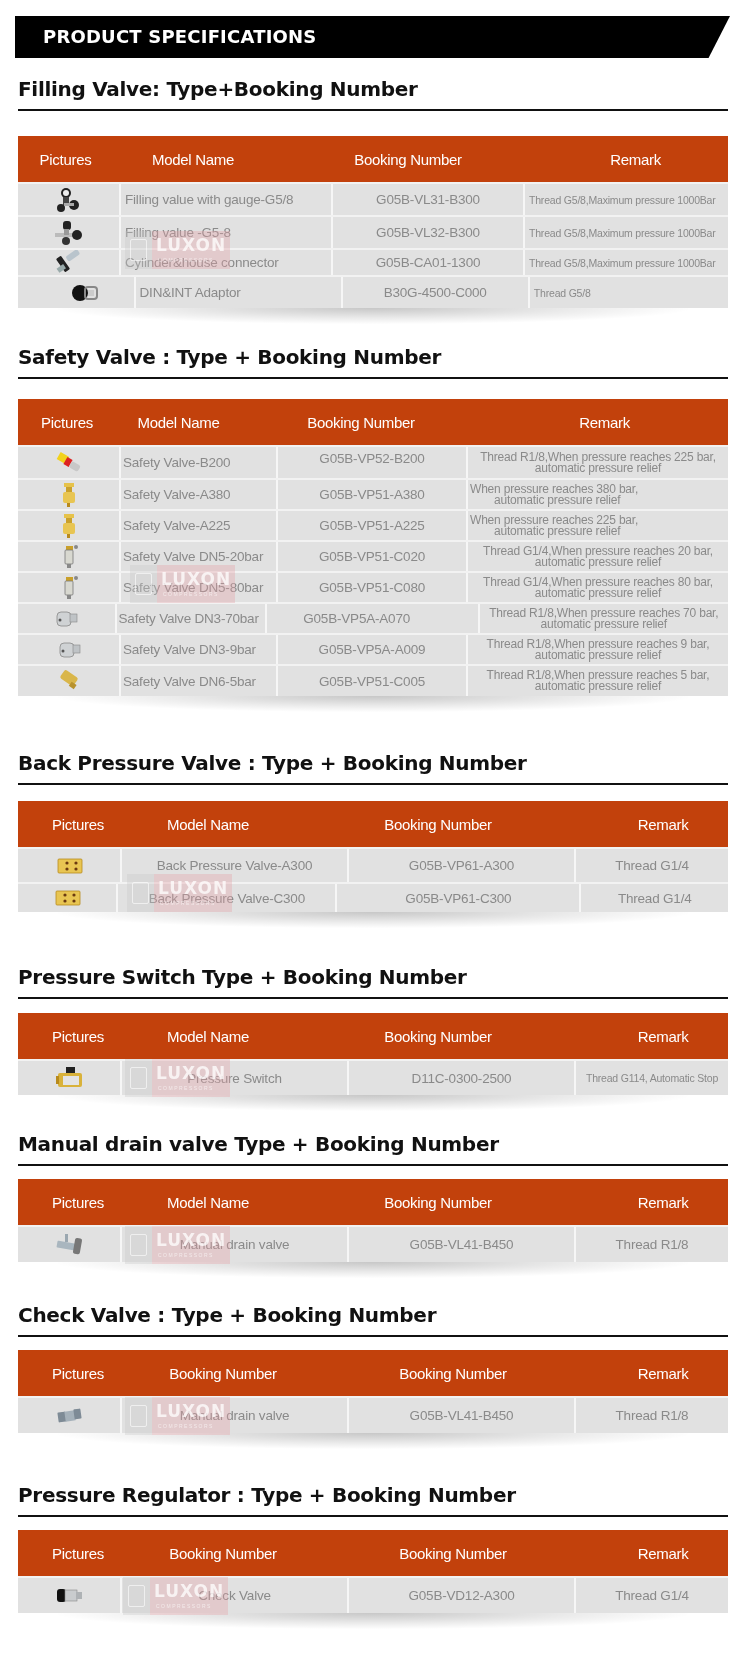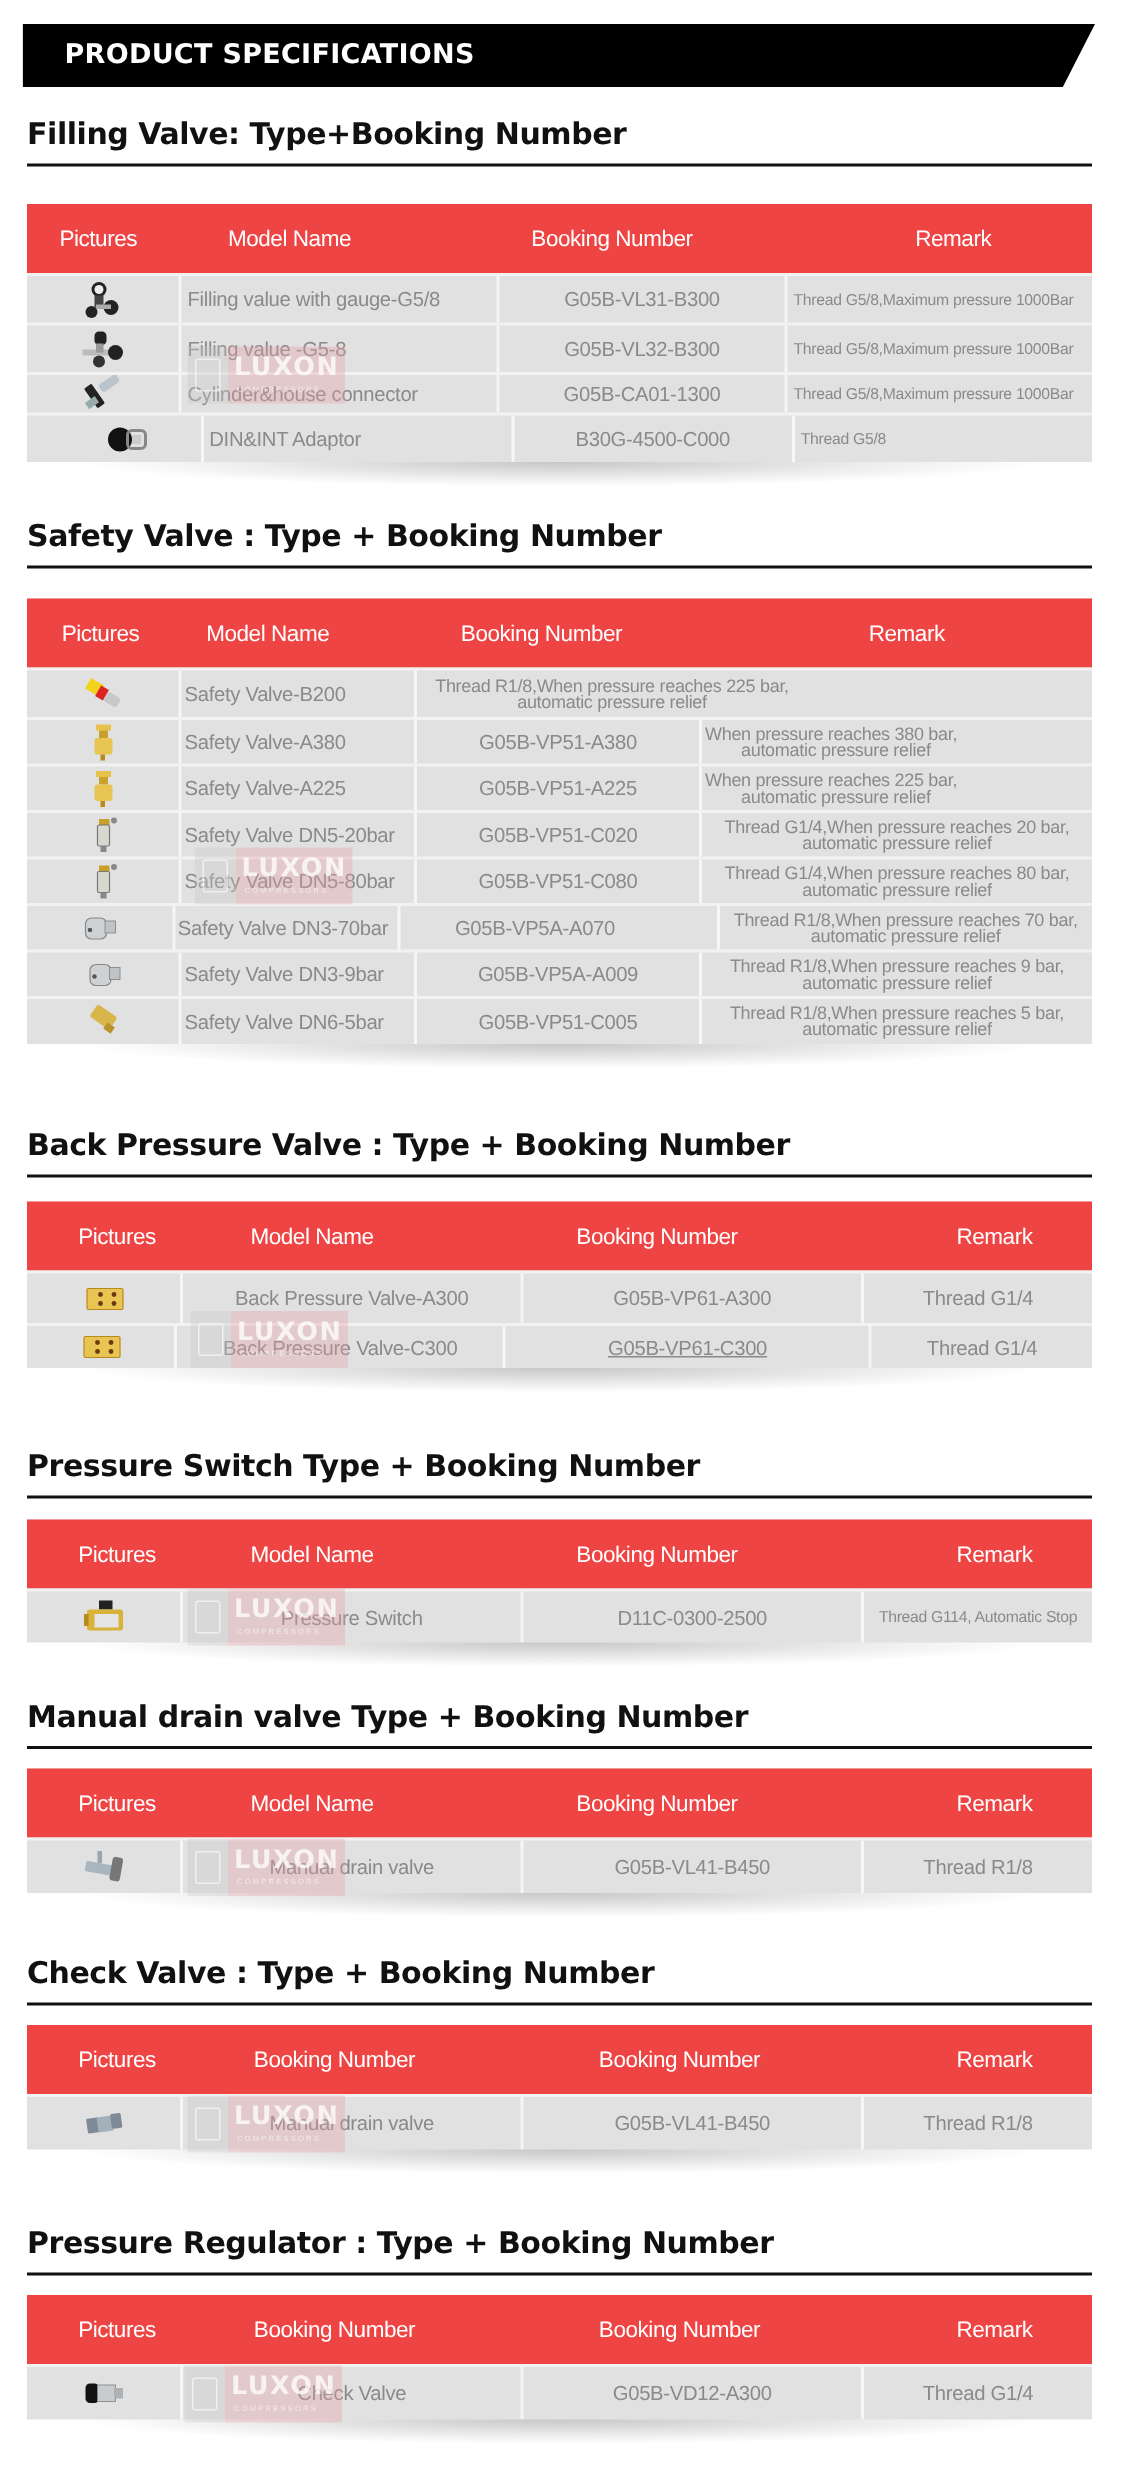--- a/index.html
+++ b/index.html
@@ -26,21 +26,21 @@
 
     .table {
       position: absolute; left: 18px; width: 710px;
       background: #e1e1e1;
     }
     .table::after {
       content: ""; position: absolute; left: 40px; right: 40px; bottom: -16px; height: 16px;
       background: radial-gradient(ellipse at 50% 0%, rgba(0,0,0,0.22) 0%, rgba(0,0,0,0.08) 45%, rgba(0,0,0,0) 72%);
       pointer-events: none;
     }
-    .thead { display: flex; background: #ef4444; height: 46px; align-items: center; }
+    .thead { display: flex; background: #c2410c; height: 46px; align-items: center; }
     .th {
       color: #fff; font-size: 15px; text-align: center; letter-spacing: -0.3px;
       font-family: "Liberation Sans", sans-serif;
     }
     .tr { display: flex; border-top: 2px solid #f2f2f2; }
     .tr:first-of-type { border-top: none; }
     .td {
       color: #8a8a8a; font-size: 13.5px; display: flex; align-items: center;
       border-left: 2px solid #f6f6f6; letter-spacing: -0.2px;
       font-family: "Liberation Sans", sans-serif;
@@ -156,20 +156,21 @@
 
   <div class="tr" style="height:33px;">
     <div class="td" style="width:101px;">
       <svg class="icon" viewBox="0 0 34 26">
           <rect x="6" y="4" width="10" height="8" fill="#f2d21c" transform="rotate(30 11 8)"></rect>
           <rect x="13" y="8" width="6" height="8" fill="#d22" transform="rotate(30 16 12)"></rect>
           <rect x="18" y="13" width="10" height="7" rx="2" fill="#c8c8c8" transform="rotate(30 23 16)"></rect>
         </svg>
     </div>
     <div class="td left" style="width:157px; padding-left:2px;">Safety Valve-B200</div>
+    <div class="td center" style="width:190px; align-items:flex-start; padding-top:4px;">G05B-VP52-B200</div>
     <div class="td remark2" style="width:262px;">
       <span>Thread R1/8,When pressure reaches 225 bar,</span>
       <span>automatic pressure relief</span>
     </div>
   </div>
   <div class="tr" style="height:31px;">
     <div class="td" style="width:101px;">
       <svg class="icon" viewBox="0 0 34 26">
           <rect x="12" y="1" width="10" height="4" fill="#e6c24a"></rect>
           <rect x="14" y="5" width="6" height="5" fill="#c9a02b"></rect>
@@ -315,21 +316,21 @@
     <div class="td" style="width:102px;">
       <svg class="icon" viewBox="0 0 34 26">
           <rect x="6" y="6" width="24" height="14" rx="1" fill="#e8c552" stroke="#b88a1d" stroke-width="0.8"></rect>
           <circle cx="15" cy="10" r="1.6" fill="#6b3a10"></circle>
           <circle cx="24" cy="10" r="1.6" fill="#6b3a10"></circle>
           <circle cx="15" cy="16" r="1.6" fill="#6b3a10"></circle>
           <circle cx="24" cy="16" r="1.6" fill="#6b3a10"></circle>
         </svg>
     </div>
     <div class="td center" style="width:227px;">Back Pressure Valve-C300</div>
-    <div class="td center" style="width:253px;text-decoration:underline;">G05B-VP61-C300</div>
+    <div class="td center" style="width:253px;">G05B-VP61-C300</div>
     <div class="td center" style="width:154px;">Thread G1/4</div>
   </div>
 </div>
 <div class="watermark" style="left:127px; top:874px;">
   <div class="wm-left">
       <div class="wm-lines"></div>
     </div>
   <div class="wm-right"></div>
   <div class="wm-text">LUXON</div>
   <div class="wm-sub">COMPRESSORS</div>

